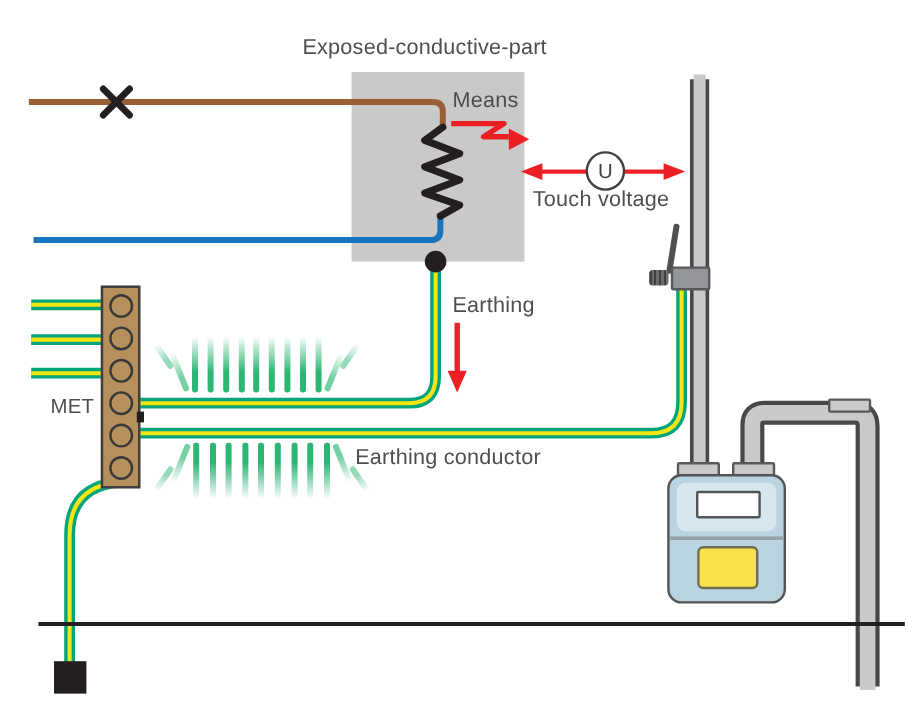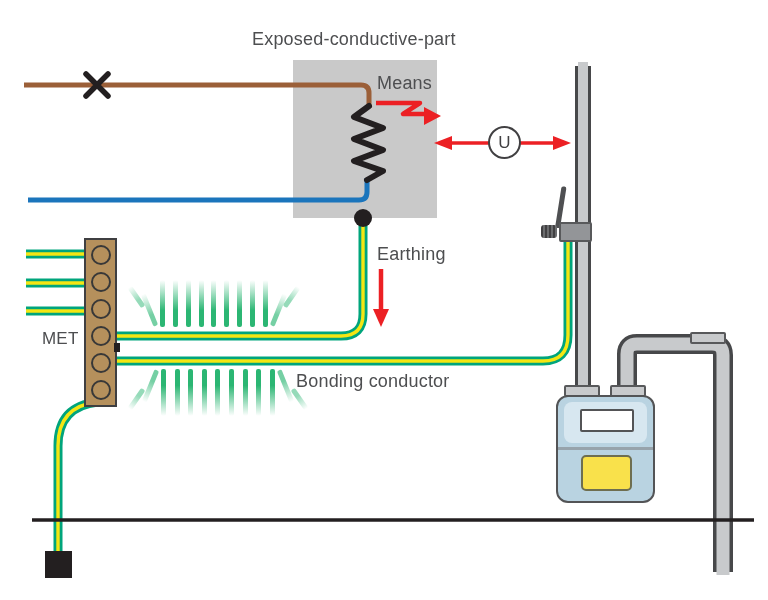--- a/index.html
+++ b/index.html
@@ -190,17 +190,18 @@
   <div class="abs" id="pipe-fitting"></div>
 
   <div class="abs" id="u-circle">
     <span>U</span>
   </div>
 
   <div class="abs" id="earth-electrode"></div>
 
   <div class="label" style="left:252px;top:29px;">Exposed-conductive-part</div>
   <div class="label" style="left:377px;top:73px;">Means</div>
+  <div class="label" style="left:444px;top:156px;">Touch voltage</div>
   <div class="label" style="left:377px;top:244px;">Earthing</div>
   <div class="label" style="left:42px;top:329px;font-size:17px;">MET</div>
-  <div class="label" style="left:296px;top:371px;">Bonding conductor</div>
+  <div class="label" style="left:296px;top:371px;">Earthing conductor</div>
 
 </div>
 
 </body></html>

